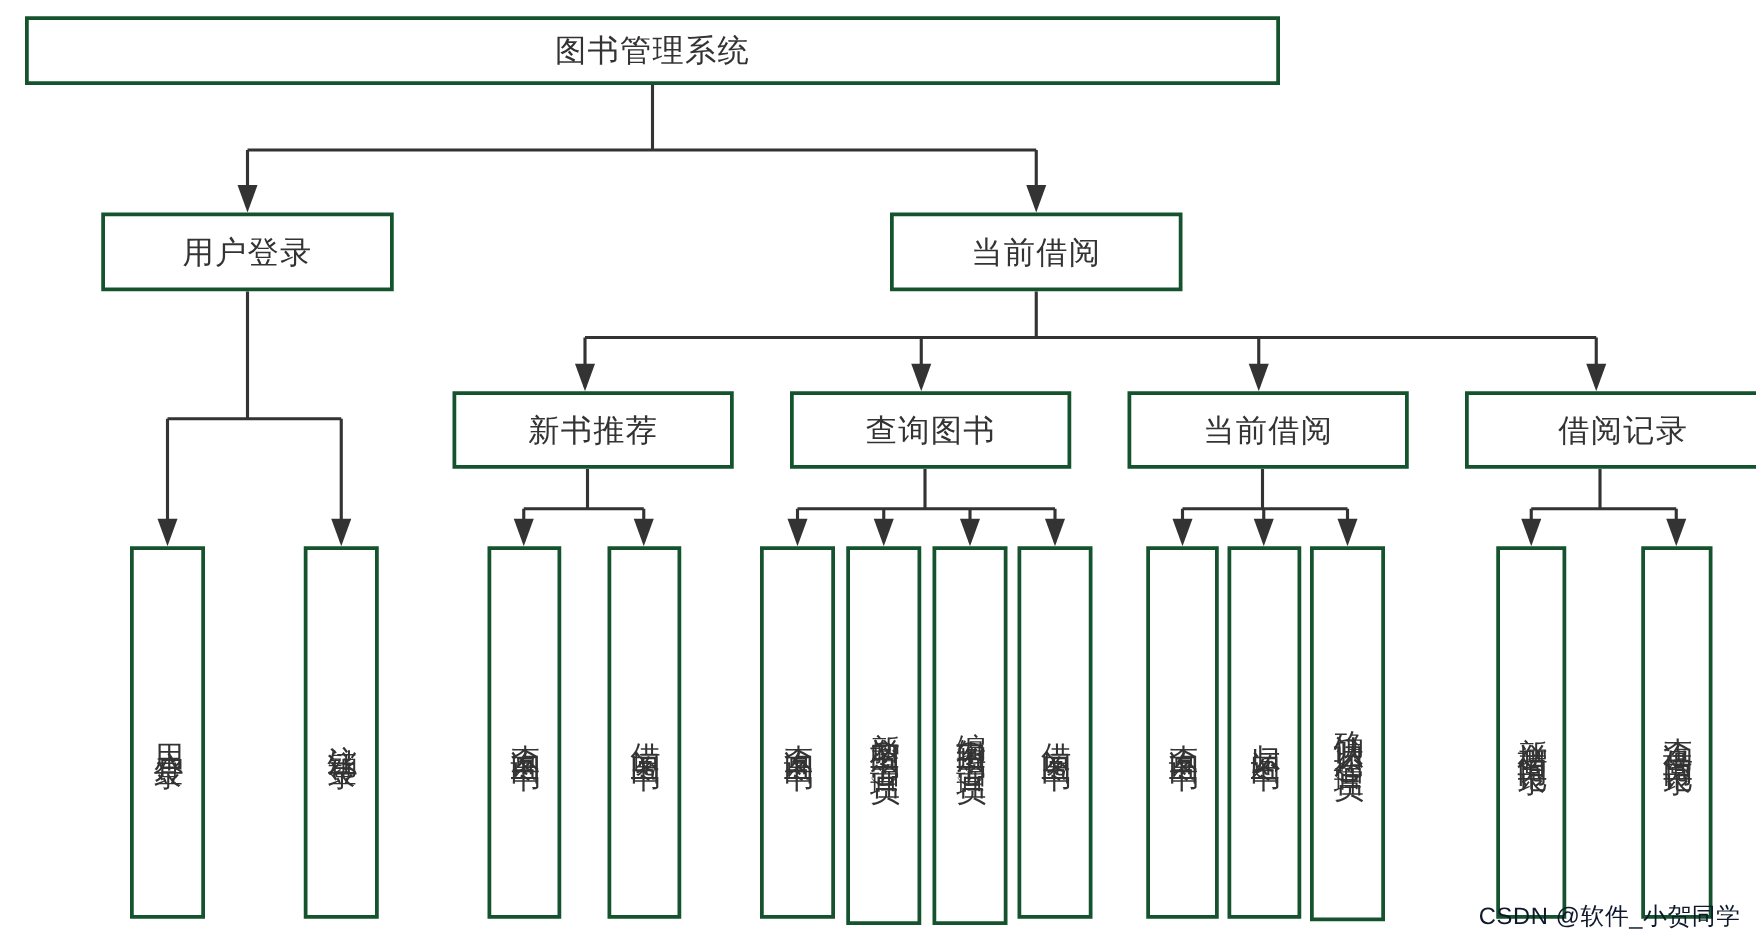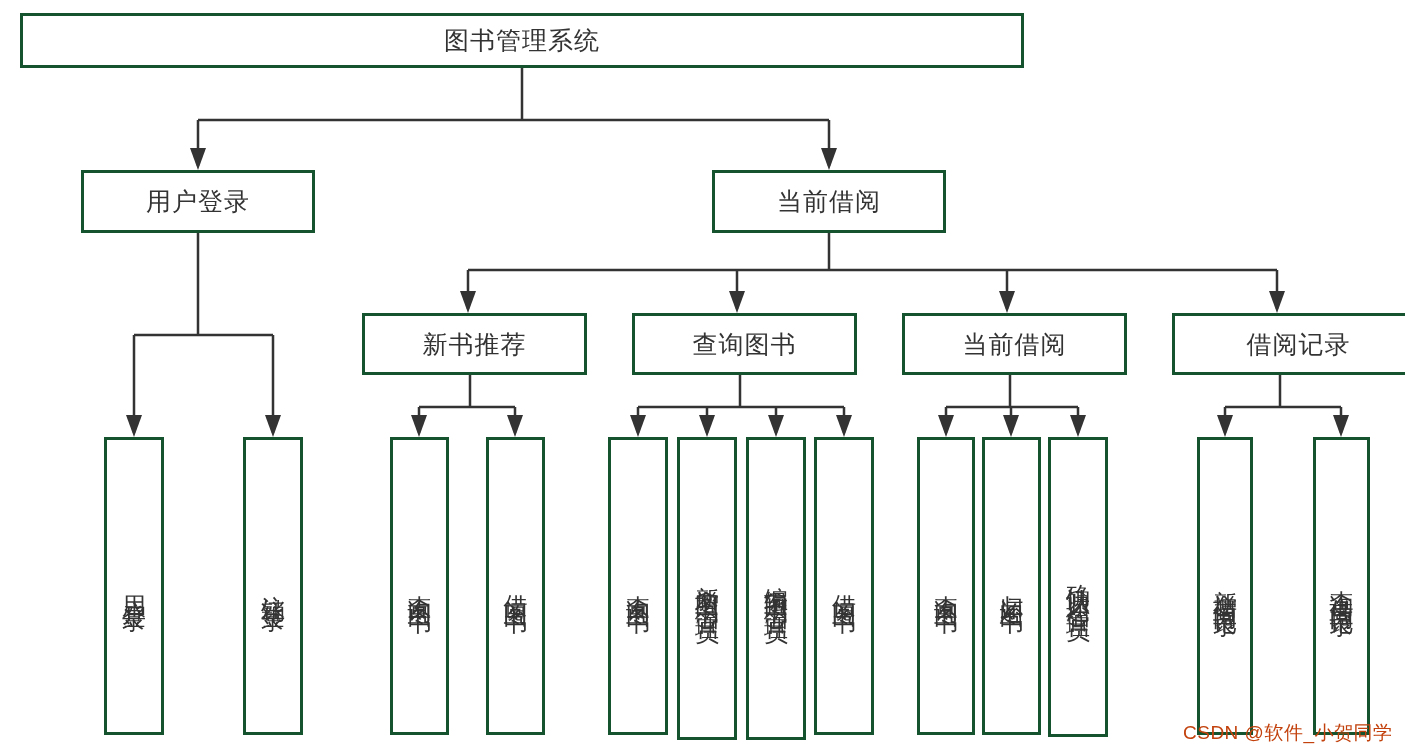--- a/index.html
+++ b/index.html
@@ -41,21 +41,21 @@
   .l-bbadd{left:677px;width:60px;height:303px;}
   .l-bbedit{left:746px;width:60px;height:303px;}
   .l-bbborrow{left:814px;width:60px;}
   .l-cbquery{left:917px;width:58px;}
   .l-cbreturn{left:982px;width:59px;}
   .l-cbconfirm{left:1048px;width:60px;height:300px;}
   .l-bradd{left:1197px;width:56px;}
   .l-brquery{left:1313px;width:57px;}
   .watermark{
     position:absolute;left:1183px;top:720px;z-index:10;
-    font-size:19px;color:#c2410c;letter-spacing:0.5px;white-space:nowrap;
+    font-size:19px;color:#0f172a;letter-spacing:0.5px;white-space:nowrap;
   }
 </style>
 </head>
 <body>
 
 <div class="stage">
 
   <svg class="connectors" width="1405" height="747" viewBox="0 0 1405 747">
     <g stroke="#333333" stroke-width="2.5" fill="none">
 

